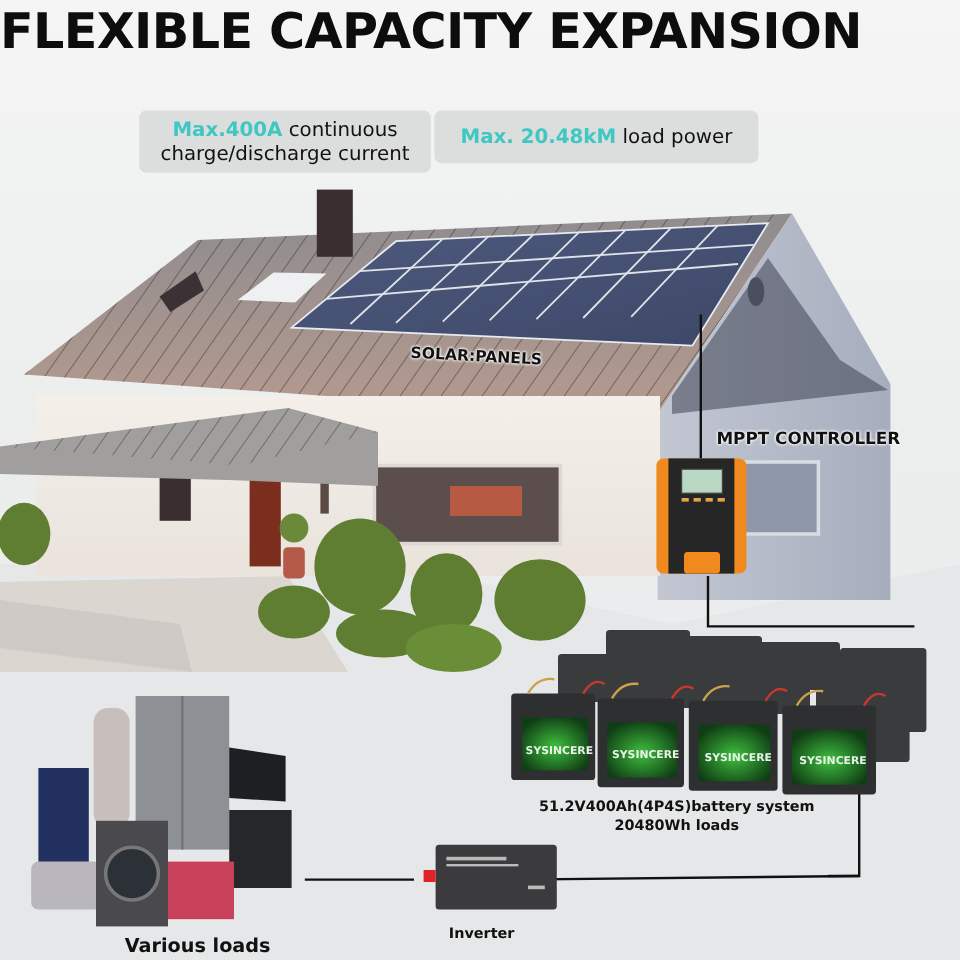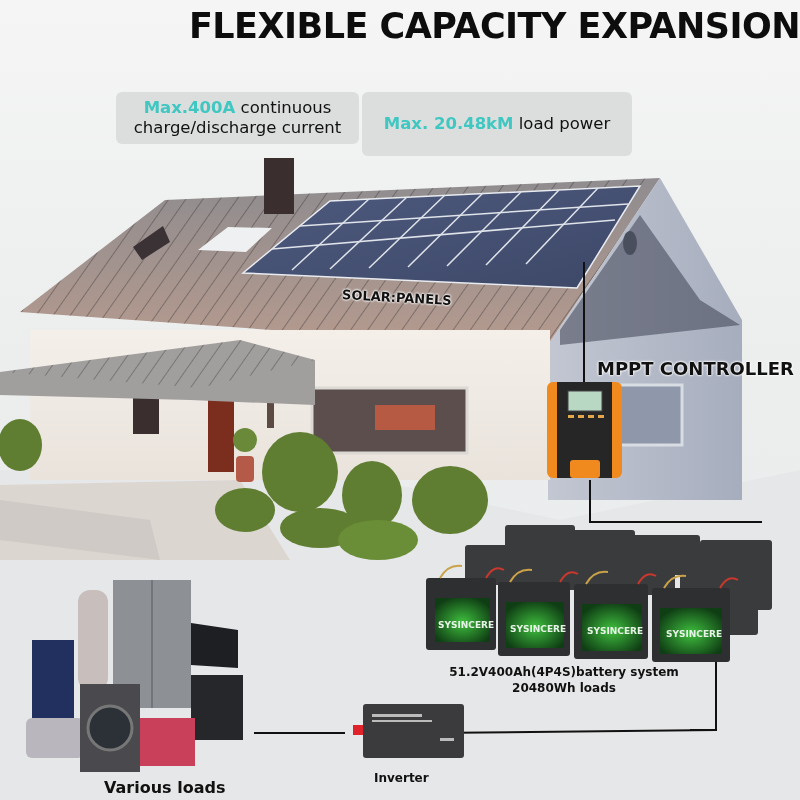--- a/index.html
+++ b/index.html
@@ -1,25 +1,25 @@
 <!DOCTYPE html>
 <html><head>
 <meta charset="utf-8">
 <style>
   html, body { margin:0; padding:0; }
   body { width:800px; height:800px; overflow:hidden; font-family:"DejaVu Sans", sans-serif; }
   .canvas { position:relative; width:800px; height:800px; background:linear-gradient(180deg,#f4f5f4 0%,#eceeee 45%,#e8ebec 100%); overflow:hidden; }
-  .title { position:absolute; left:0; width:800px; text-align:right; font-family:"DejaVu Sans", sans-serif; font-weight:bold; font-size:35px; letter-spacing:-0.5px; color:#0d0d0d; line-height:36px; }
+  .title { position:absolute; left:0; width:800px; text-align:left; font-family:"DejaVu Sans", sans-serif; font-weight:bold; font-size:41px; letter-spacing:-0.5px; color:#0d0d0d; line-height:36px; }
   .title.l1 { top:8px; }
   .title.l2 { top:44px; }
   .accent { color:#35cfc4; }
   .badge { position:absolute; background:#dcdddd; border-radius:6px; text-align:center; font-size:16.5px; color:#111; line-height:20px; display:flex; align-items:center; justify-content:center; flex-direction:column; }
   .badge b { color:#3fc7c2; font-weight:bold; }
   .badge.b1 { left:116px; top:92px; width:243px; height:52px; }
-  .badge.b2 { left:362px; top:92px; width:270px; height:64px; }
+  .badge.b2 { left:362px; top:92px; width:270px; height:44px; }
   .label { position:absolute; font-weight:bold; color:#111; white-space:nowrap; }
   .label.outline { text-shadow: 0 0 2px #fff, 0 0 2px #fff, 0 0 3px #fff; }
   svg { position:absolute; left:0; top:0; }
 </style>
 </head>
 <body>
 
 <div class="canvas">
 
   <svg width="800" height="800" viewBox="0 0 800 800">
@@ -202,21 +202,21 @@
 
   <div class="badge b1">
     <div><b>Max.400A</b><span> continuous</span></div>
     <div>charge/discharge current</div>
   </div>
   <div class="badge b2">
     <div><b>Max. 20.48kM</b><span> load power</span></div>
   </div>
 
   <div class="label outline" style="left:342px;top:290px;font-size:13px;transform:rotate(3deg);">SOLAR:PANELS</div>
-  <div class="label outline" style="left:597px;top:358px;font-size:18px;">MPPT CONTROLLER</div>
+  <div class="label outline" style="left:597px;top:358px;font-size:14px;">MPPT CONTROLLER</div>
   <div class="label" style="left:448px;top:664px;width:232px;text-align:center;font-size:12px;line-height:16px;">
     <div>51.2V400Ah(4P4S)battery system</div>
     <div>20480Wh loads</div>
   </div>
   <div class="label" style="left:374px;top:771px;font-size:12px;">Inverter</div>
   <div class="label" style="left:104px;top:778px;font-size:16px;">Various loads</div>
 
 </div>
 
 </body></html>

